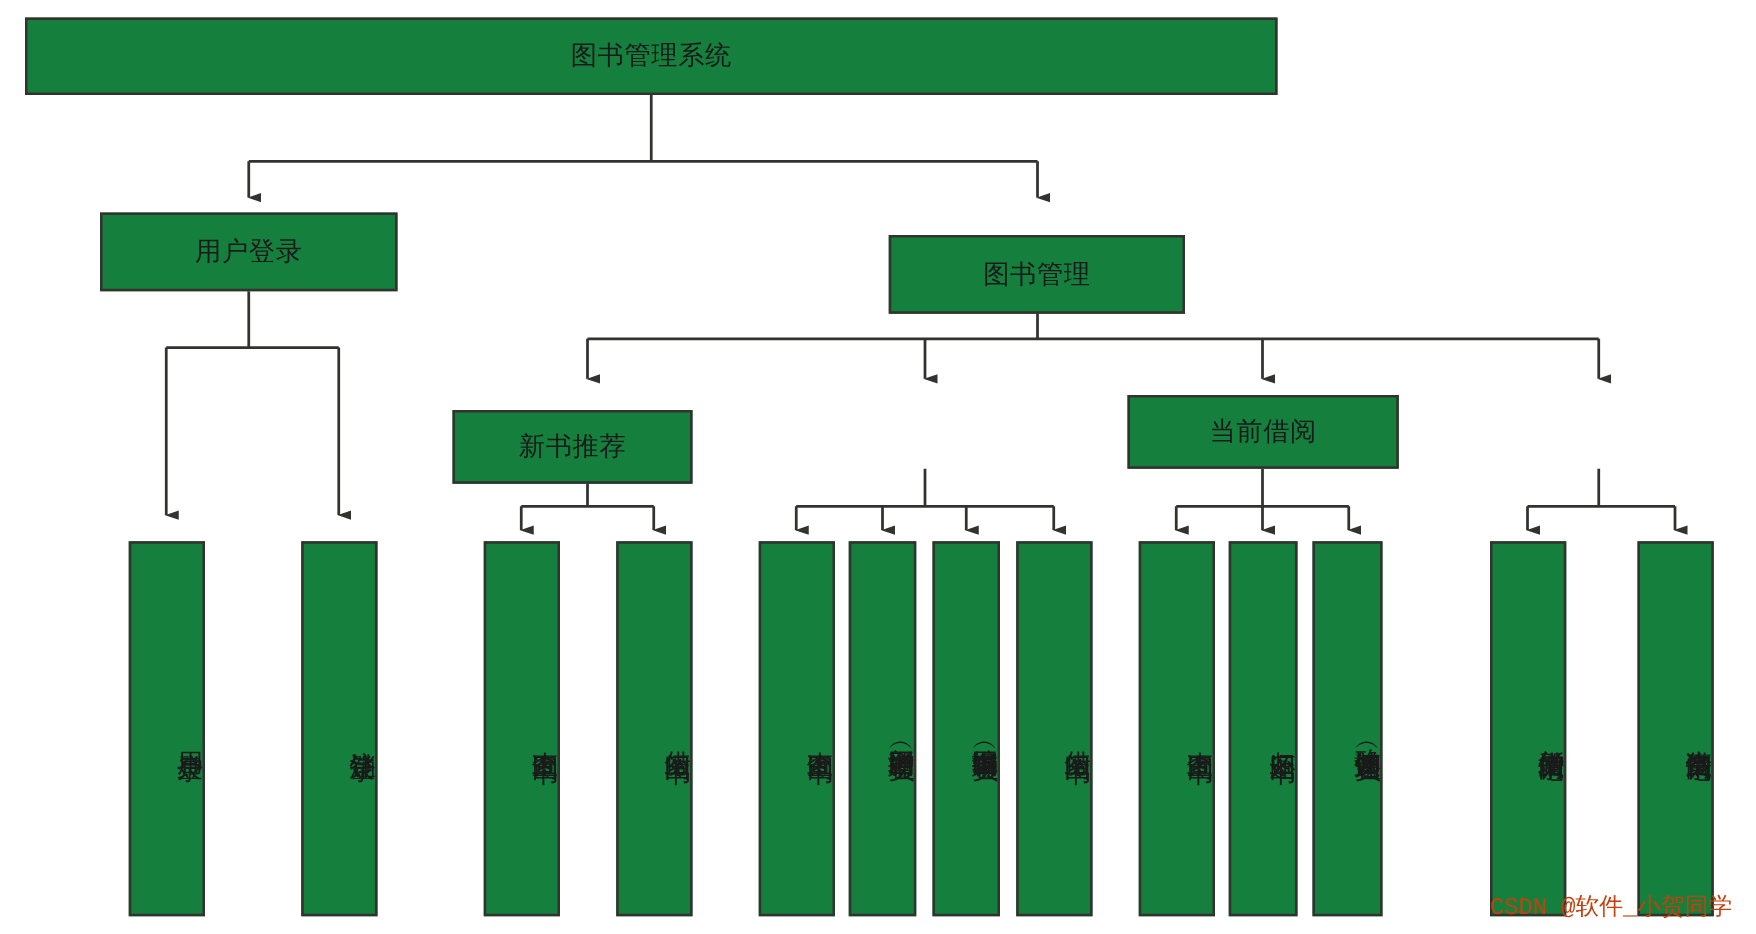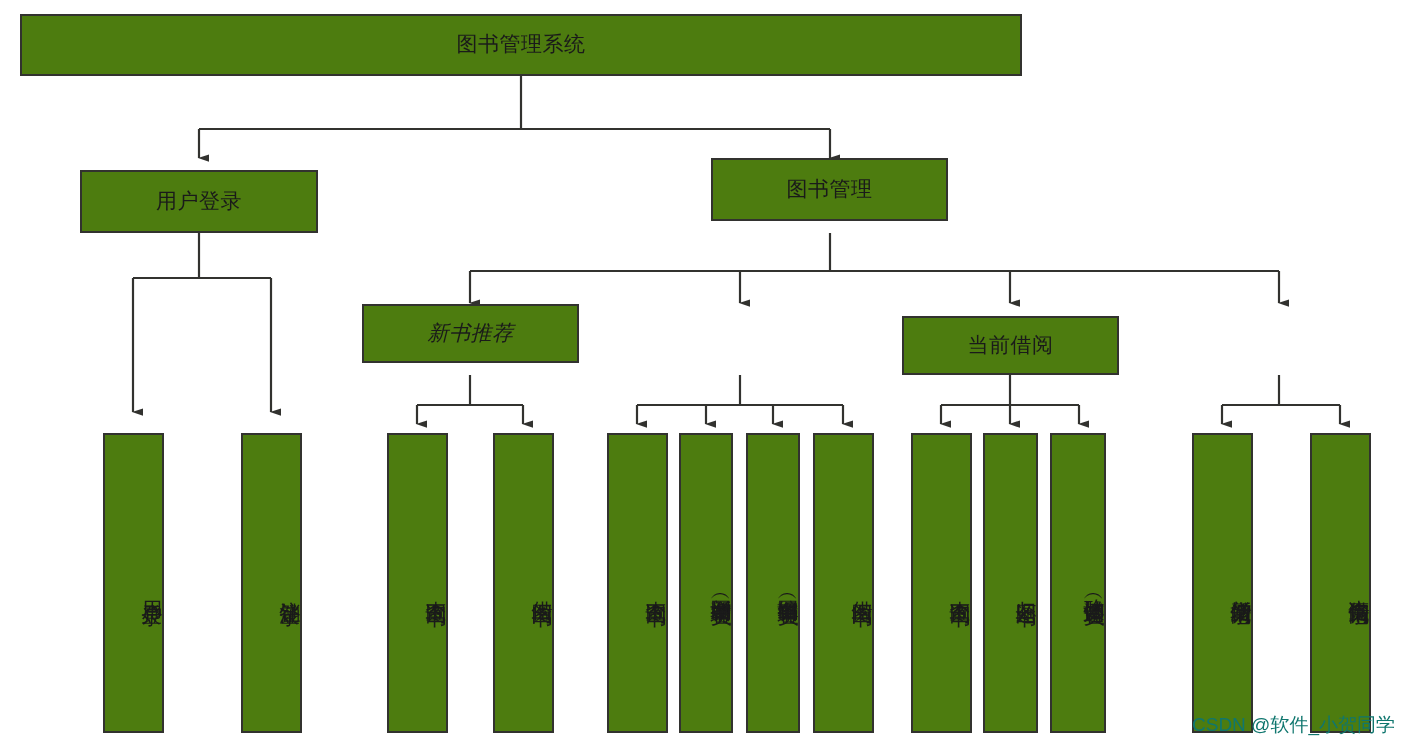--- a/index.html
+++ b/index.html
@@ -20,21 +20,21 @@
     left: 0;
     top: 0;
     width: 1405px;
     height: 747px;
     pointer-events: none;
   }
   .node {
     position: absolute;
     box-sizing: border-box;
     border: 2.2px solid #32322f;
-    background: #4d7c0f;
+    background: #15803d;
     display: flex;
     align-items: center;
     justify-content: center;
     color: #1a1a1a;
   }
   .node.horiz {
     font-size: 21px;
     letter-spacing: 0.5px;
     line-height: 1.1;
   }
@@ -52,24 +52,24 @@
     padding-top: 6px;
     letter-spacing: 1px;
   }
   .vlabel {
     writing-mode: vertical-rl;
     text-orientation: upright;
     display: block;
   }
   .watermark {
     position: absolute;
-    color: #0f766e;
+    color: #c2410c;
     font-size: 19px;
     white-space: nowrap;
-    font-family: Liberation Sans, sans-serif;
+    font-family: Liberation Mono, monospace;
   }
 </style>
 </head>
 <body>
 
 <div id="canvas">
 
   <svg class="wires" viewBox="0 0 1405 747" xmlns="http://www.w3.org/2000/svg">
     <defs>
       <marker id="arrowhead" markerWidth="9" markerHeight="11" refX="4.2" refY="10" orient="auto" markerUnits="userSpaceOnUse">
@@ -120,25 +120,25 @@
     </g>
   </svg>
 
   <div class="node horiz" style="left:20px; top:14px; width:1002px; height:62px;">
     <span>图书管理系统</span>
   </div>
 
   <div class="node horiz" style="left:80px; top:170px; width:238px; height:63px;">
     <span>用户登录</span>
   </div>
-  <div class="node horiz" style="left:711px; top:158px; width:237px; height:63px;">
+  <div class="node horiz" style="left:711px; top:188px; width:237px; height:63px;">
     <span>图书管理</span>
   </div>
 
-  <div class="node horiz" style="left:362px; top:304px; width:217px; height:59px;font-style:italic;">
+  <div class="node horiz" style="left:362px; top:328px; width:192px; height:59px;">
     <span>新书推荐</span>
   </div>
   <div class="node horiz" style="left:902px; top:316px; width:217px; height:59px;">
     <span>当前借阅</span>
   </div>
 
   <div class="node vert" style="left:103px; top:433px; width:61px; height:300px;">
     <span class="vlabel">用户登录</span>
   </div>
   <div class="node vert" style="left:241px; top:433px; width:61px; height:300px;">

